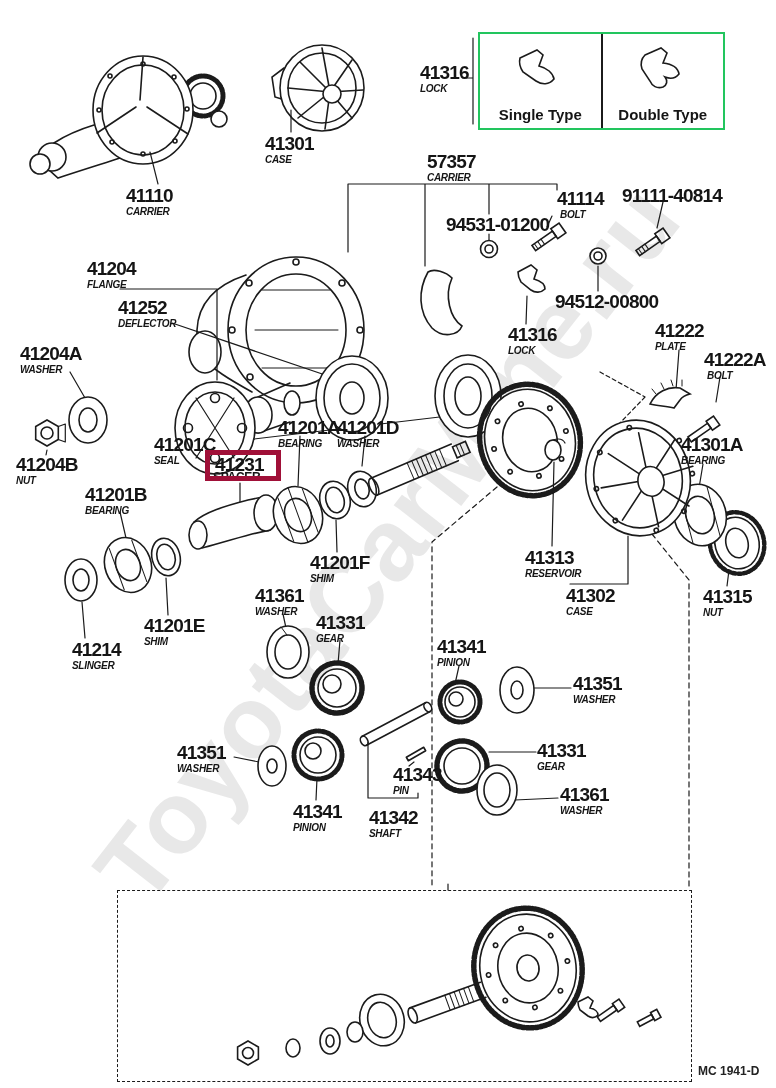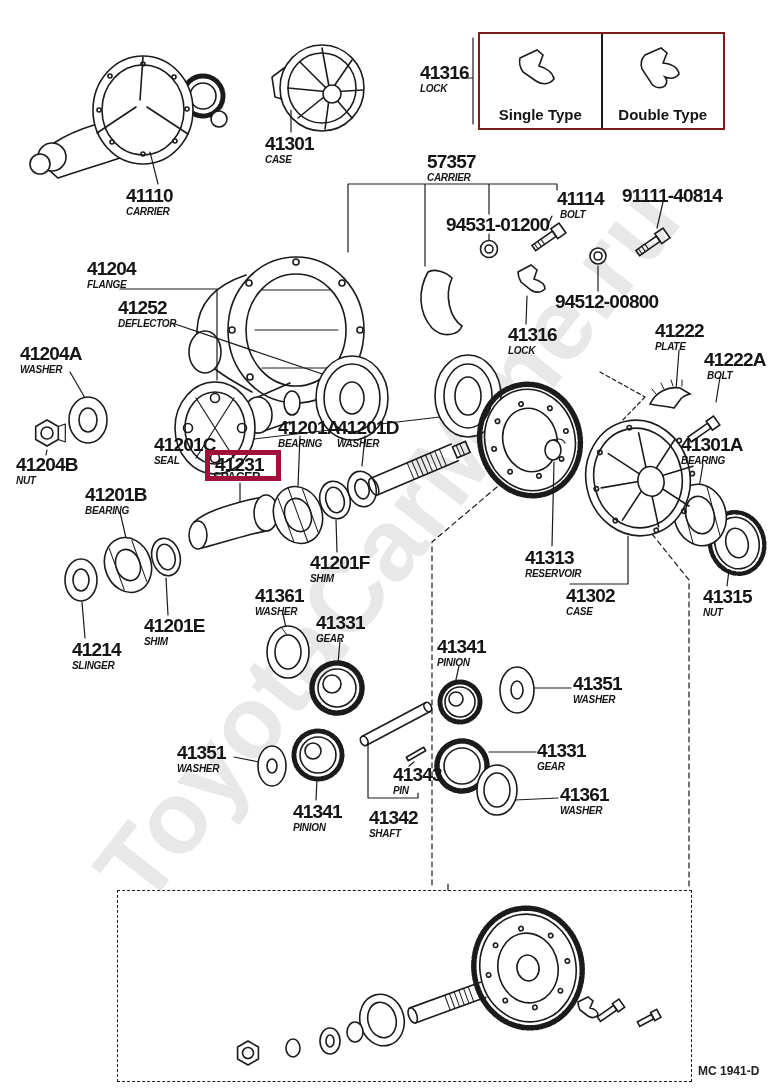--- a/index.html
+++ b/index.html
@@ -13,21 +13,21 @@
     font-size:102px;font-weight:bold;color:rgba(110,110,110,0.16);
     white-space:nowrap;letter-spacing:1px;pointer-events:none;z-index:0;
   }
   svg.art{position:absolute;left:0;top:0;z-index:1;}
   .lbl{position:absolute;z-index:3;white-space:nowrap;font-weight:bold;line-height:1;cursor:default;}
   .lbl .num{display:block;font-size:19px;letter-spacing:-0.8px;}
   .lbl .desc{display:block;font-size:10px;letter-spacing:-0.3px;margin-top:2px;font-style:italic;}
   .lbl.ind .desc{margin-left:3px;}
   .red-frame{position:absolute;border:5px solid #a01038;z-index:4;}
   .desc-under{position:absolute;z-index:2;font-weight:bold;font-size:12px;letter-spacing:-0.3px;}
-  #lockbox{position:absolute;left:478px;top:32px;width:243px;height:94px;border:2px solid #7f1d1d;z-index:2;display:flex;}
+  #lockbox{position:absolute;left:478px;top:32px;width:243px;height:94px;border:2px solid #22c55e;z-index:2;display:flex;}
   #lockbox .cell{flex:1;position:relative;}
   #lockbox .cell + .cell{border-left:2px solid #1b1b1b;}
   #lockbox .cell-label{position:absolute;left:0;right:0;bottom:5px;text-align:center;font-weight:bold;font-size:15px;}
   #finalbox{position:absolute;left:117px;top:890px;width:573px;height:190px;border:1.6px dashed #1b1b1b;z-index:1;}
   #doc-code{position:absolute;left:698px;top:1064px;font-size:12px;font-weight:bold;color:#222;z-index:3;}
 </style>
 </head>
 <body>
 
 <div id="canvas">

